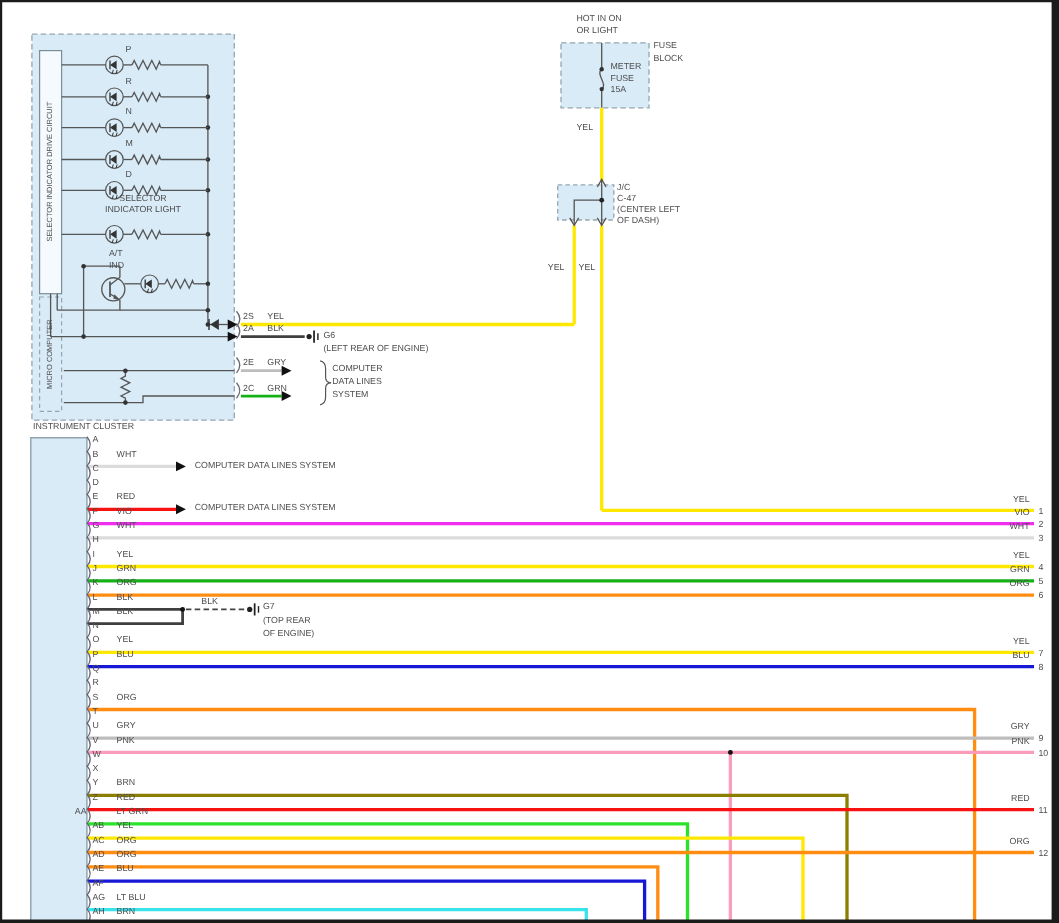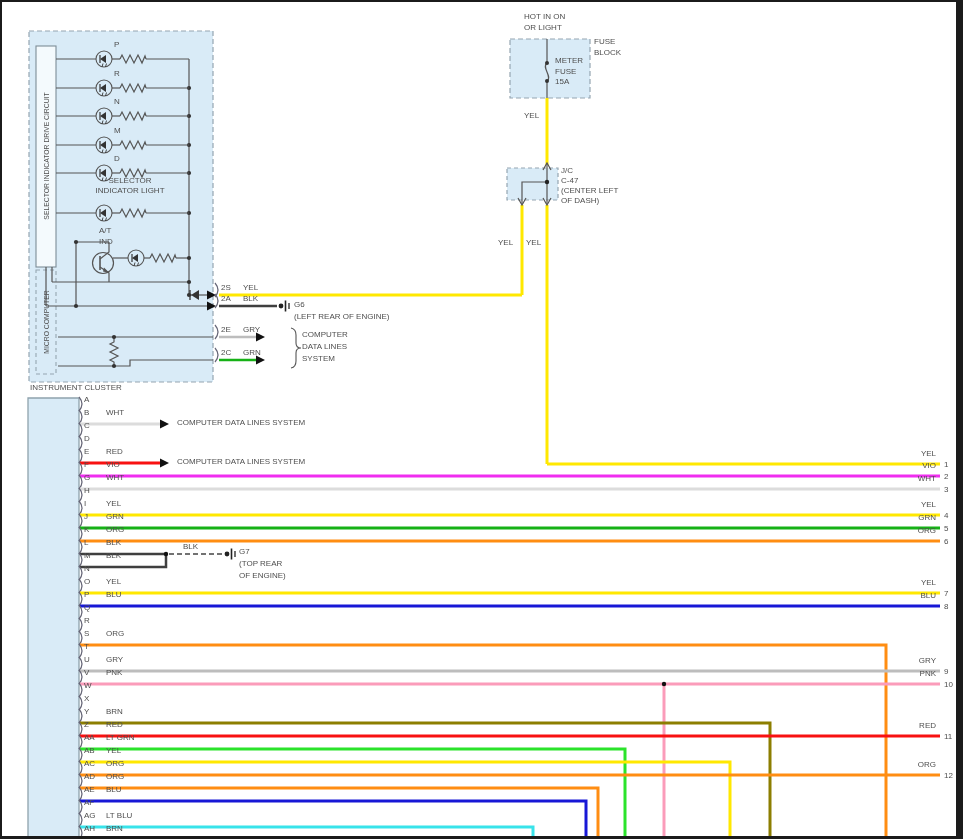--- a/index.html
+++ b/index.html
@@ -345,21 +345,21 @@
       <div class="lbl rt" style="left: 876px; top: 669px;">PNK</div>
       <div class="lbl" style="left: 944px; top: 680px;">10</div>
       <div class="lbl" style="left: 84px; top: 681px;">W</div>
       <div class="lbl" style="left: 84px; top: 694px;">X</div>
       <div class="lbl" style="left: 84px; top: 707px;">Y</div>
       <div class="lbl" style="left: 106px; top: 707px;">BRN</div>
       <div class="lbl" style="left: 84px; top: 720px;">Z</div>
       <div class="lbl" style="left: 106px; top: 720px;">RED</div>
       <div class="lbl rt" style="left: 876px; top: 721px;">RED</div>
       <div class="lbl" style="left: 944px; top: 732px;">11</div>
-      <div class="lbl" style="left: 84px; top: 733px;">AA</div>
+      <div class="lbl" style="left: 68px; top: 733px;">AA</div>
       <div class="lbl" style="left: 106px; top: 733px;">LT GRN</div>
       <div class="lbl" style="left: 84px; top: 746px;">AB</div>
       <div class="lbl" style="left: 106px; top: 746px;">YEL</div>
       <div class="lbl" style="left: 84px; top: 759px;">AC</div>
       <div class="lbl" style="left: 106px; top: 759px;">ORG</div>
       <div class="lbl rt" style="left: 876px; top: 760px;">ORG</div>
       <div class="lbl" style="left: 944px; top: 771px;">12</div>
       <div class="lbl" style="left: 84px; top: 772px;">AD</div>
       <div class="lbl" style="left: 106px; top: 772px;">ORG</div>
       <div class="lbl" style="left: 84px; top: 785px;">AE</div>

